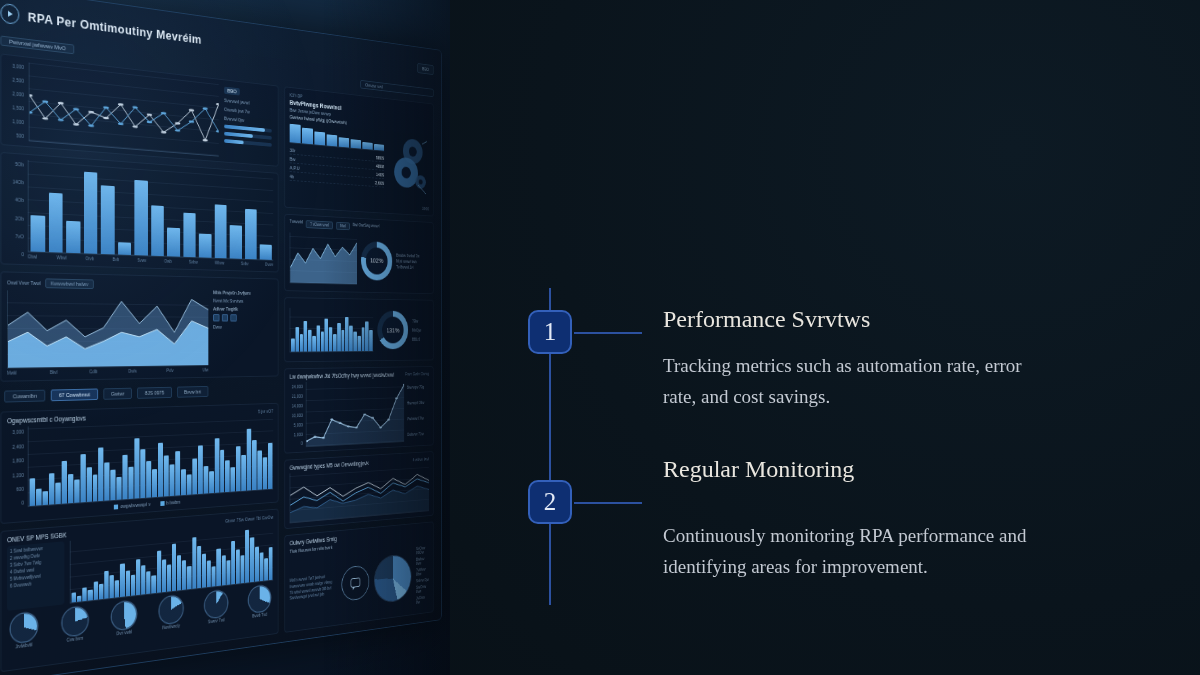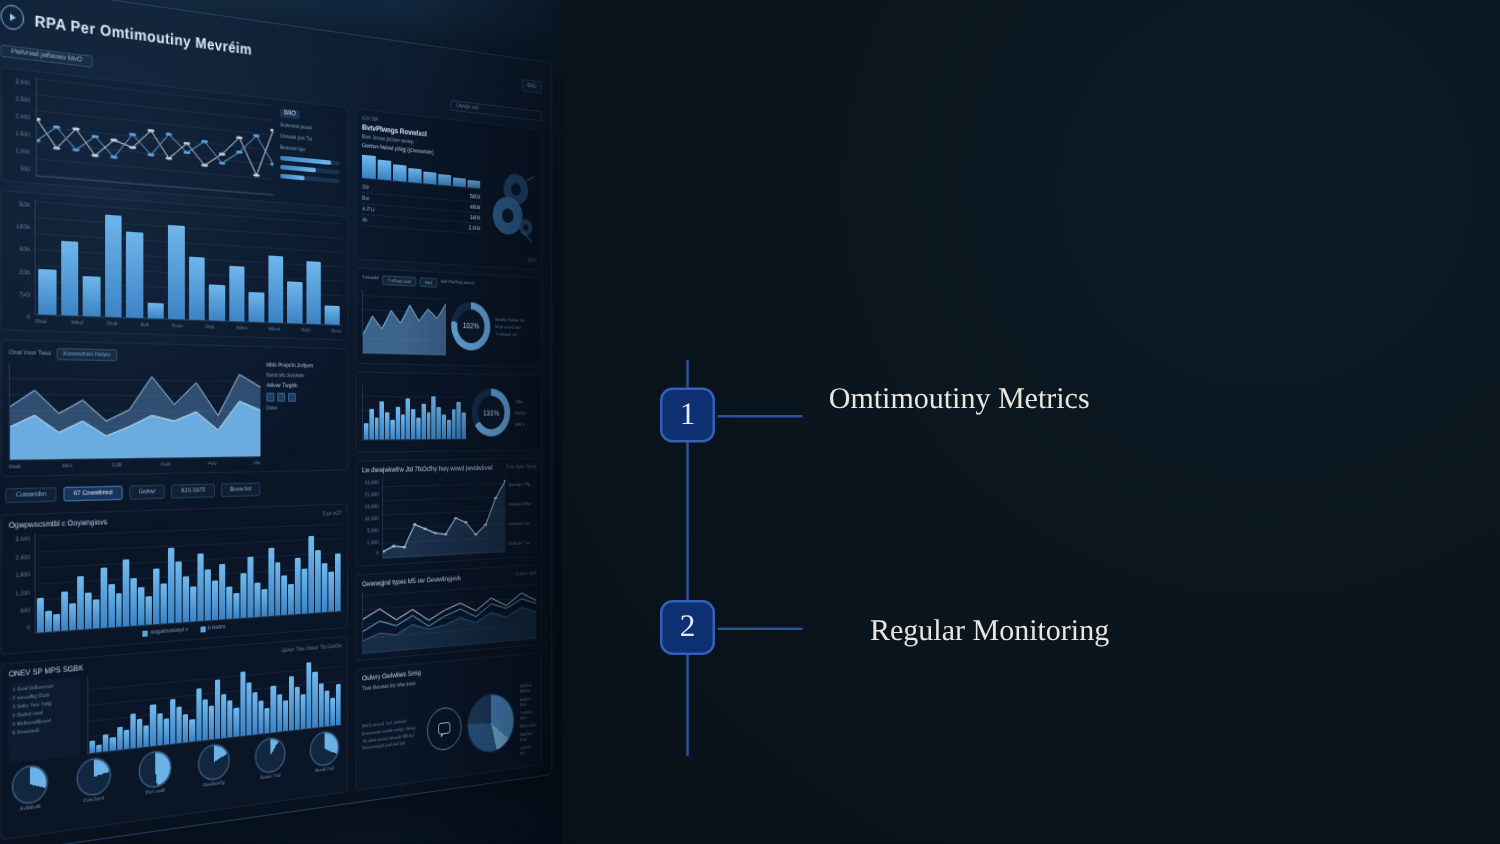--- a/index.html
+++ b/index.html
@@ -115,21 +115,21 @@
     background:radial-gradient(120% 130% at 75% 22%,#0d1a24 0%,#0a141c 52%,#081016 100%);}
   .title{position:absolute;left:70px;top:56px;width:445px;margin:0;
     font-family:"Liberation Serif",serif;font-weight:400;font-size:45px;line-height:1.26;color:#edeae3;letter-spacing:.3px;}
   .vline{position:absolute;left:99px;top:288px;width:2px;height:317px;background:#2c51a0;}
   .badge{position:absolute;width:44px;height:44px;border-radius:10px;background:#0e2f72;border:2px solid #3360ba;box-sizing:border-box;
     display:flex;align-items:center;justify-content:center;font-family:"Liberation Serif",serif;font-size:25px;color:#e3eaf6;z-index:2;}
   .badge1{left:78px;top:310px;} .badge2{left:78px;top:480px;}
   .connector{position:absolute;height:2px;width:68px;left:124px;background:#2c51a0;}
   .conn1{top:332px;} .conn2{top:502px;}
   .iheading{position:absolute;left:213px;margin:0;font-family:"Liberation Serif",serif;font-weight:400;font-size:24px;color:#e9e6df;}
-  .ih1{top:306px;} .ih2{top:492px;margin-left:33px;}
+  .ih1{top:306px;} .ih2{top:456px;}
   .ibody{position:absolute;left:213px;width:385px;margin:0;font-family:"Liberation Serif",serif;font-size:19px;line-height:31px;color:#c3c9d2;}
   .ib1{top:350px;} .ib2{top:520px;}
 </style>
 </head>
 <body>
 
 <div class="slide">
 
   <div class="photo">
     <div class="dash">
@@ -657,21 +657,23 @@
   </div>
 
   <div class="content">
 
     <div class="vline"></div>
 
     <div class="badge badge1">
       <span>1</span>
     </div>
     <div class="connector conn1"></div>
-    <h2 class="iheading ih1">Omtimoutiny Metrics</h2>
+    <h2 class="iheading ih1">Performance Svrvtws</h2>
+    <p class="ibody ib1">Tracking metrics such as automation rate, error rate, and cost savings.</p>
 
     <div class="badge badge2">
       <span>2</span>
     </div>
     <div class="connector conn2"></div>
     <h2 class="iheading ih2">Regular Monitoring</h2>
+    <p class="ibody ib2">Continuously monitoring RPA performance and identifying areas for improvement.</p>
   </div>
 </div>
 
 </body></html>

